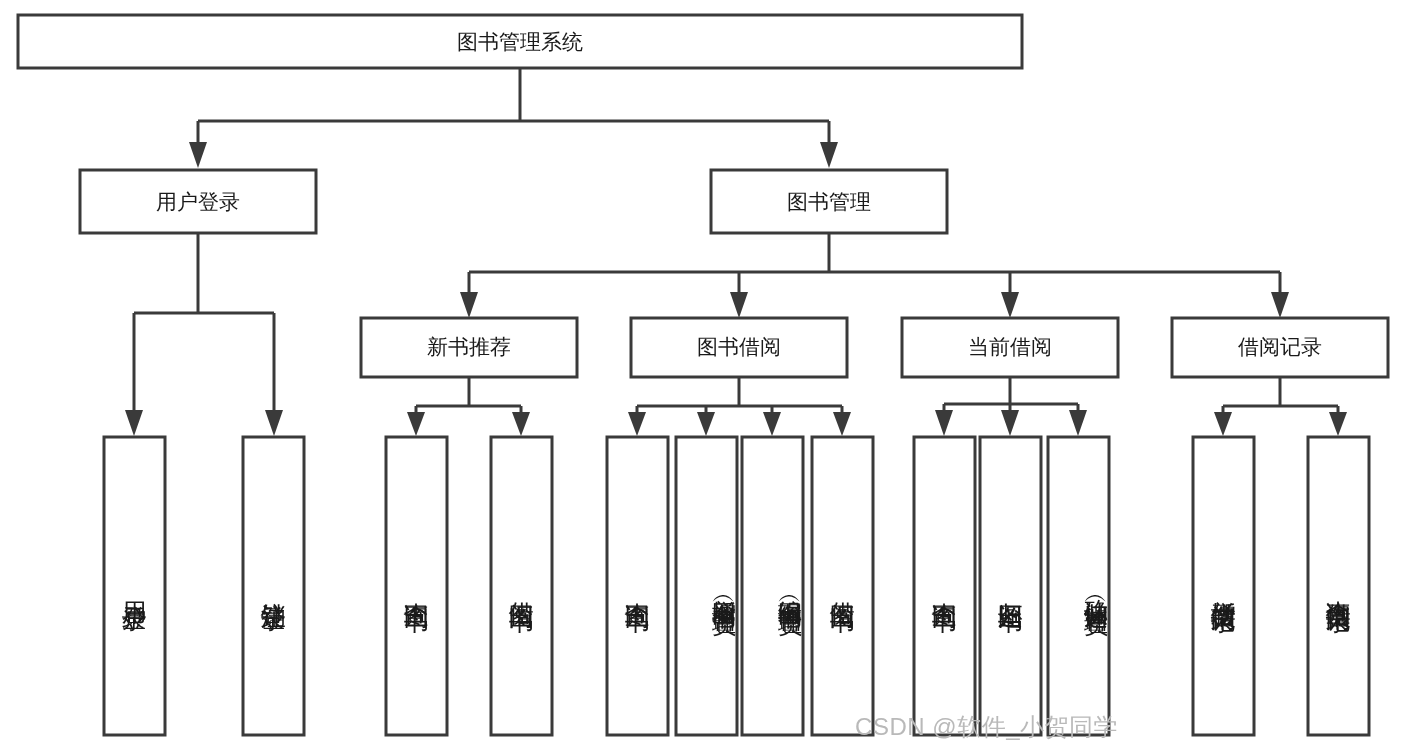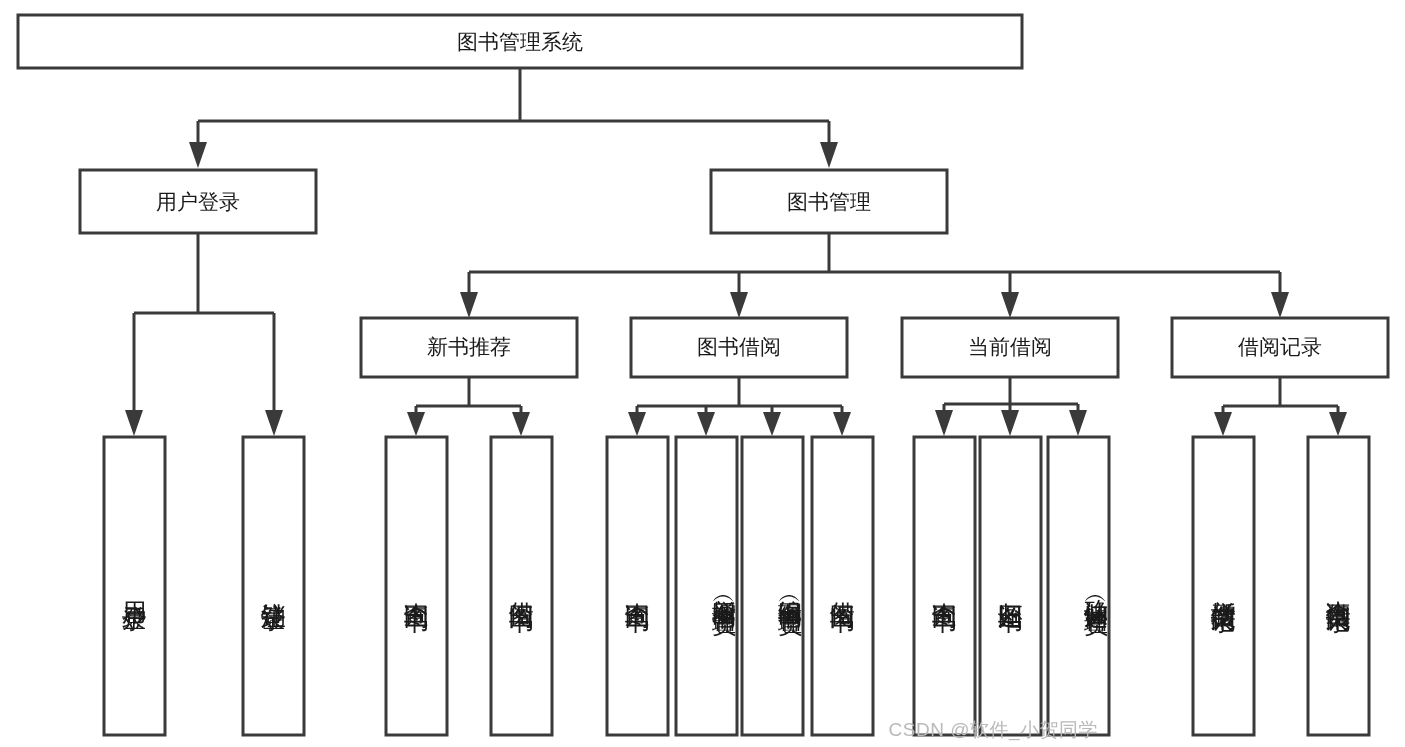--- a/index.html
+++ b/index.html
@@ -56,24 +56,24 @@
     color: #1a1a1a;
     letter-spacing: 2px;
     display: flex;
     align-items: center;
     justify-content: center;
     white-space: nowrap;
     user-select: none;
   }
   .watermark {
     position: absolute;
-    right: 24px;
+    right: 4px;
     bottom: 4px;
     font-family: "Liberation Sans", "DejaVu Sans", sans-serif;
-    font-size: 19px;
+    font-size: 24px;
     color: #b9b9b9;
     letter-spacing: 0.5px;
     white-space: nowrap;
   }
 </style>
 </head>
 <body>
 
 <div id="diagram-root">
 

